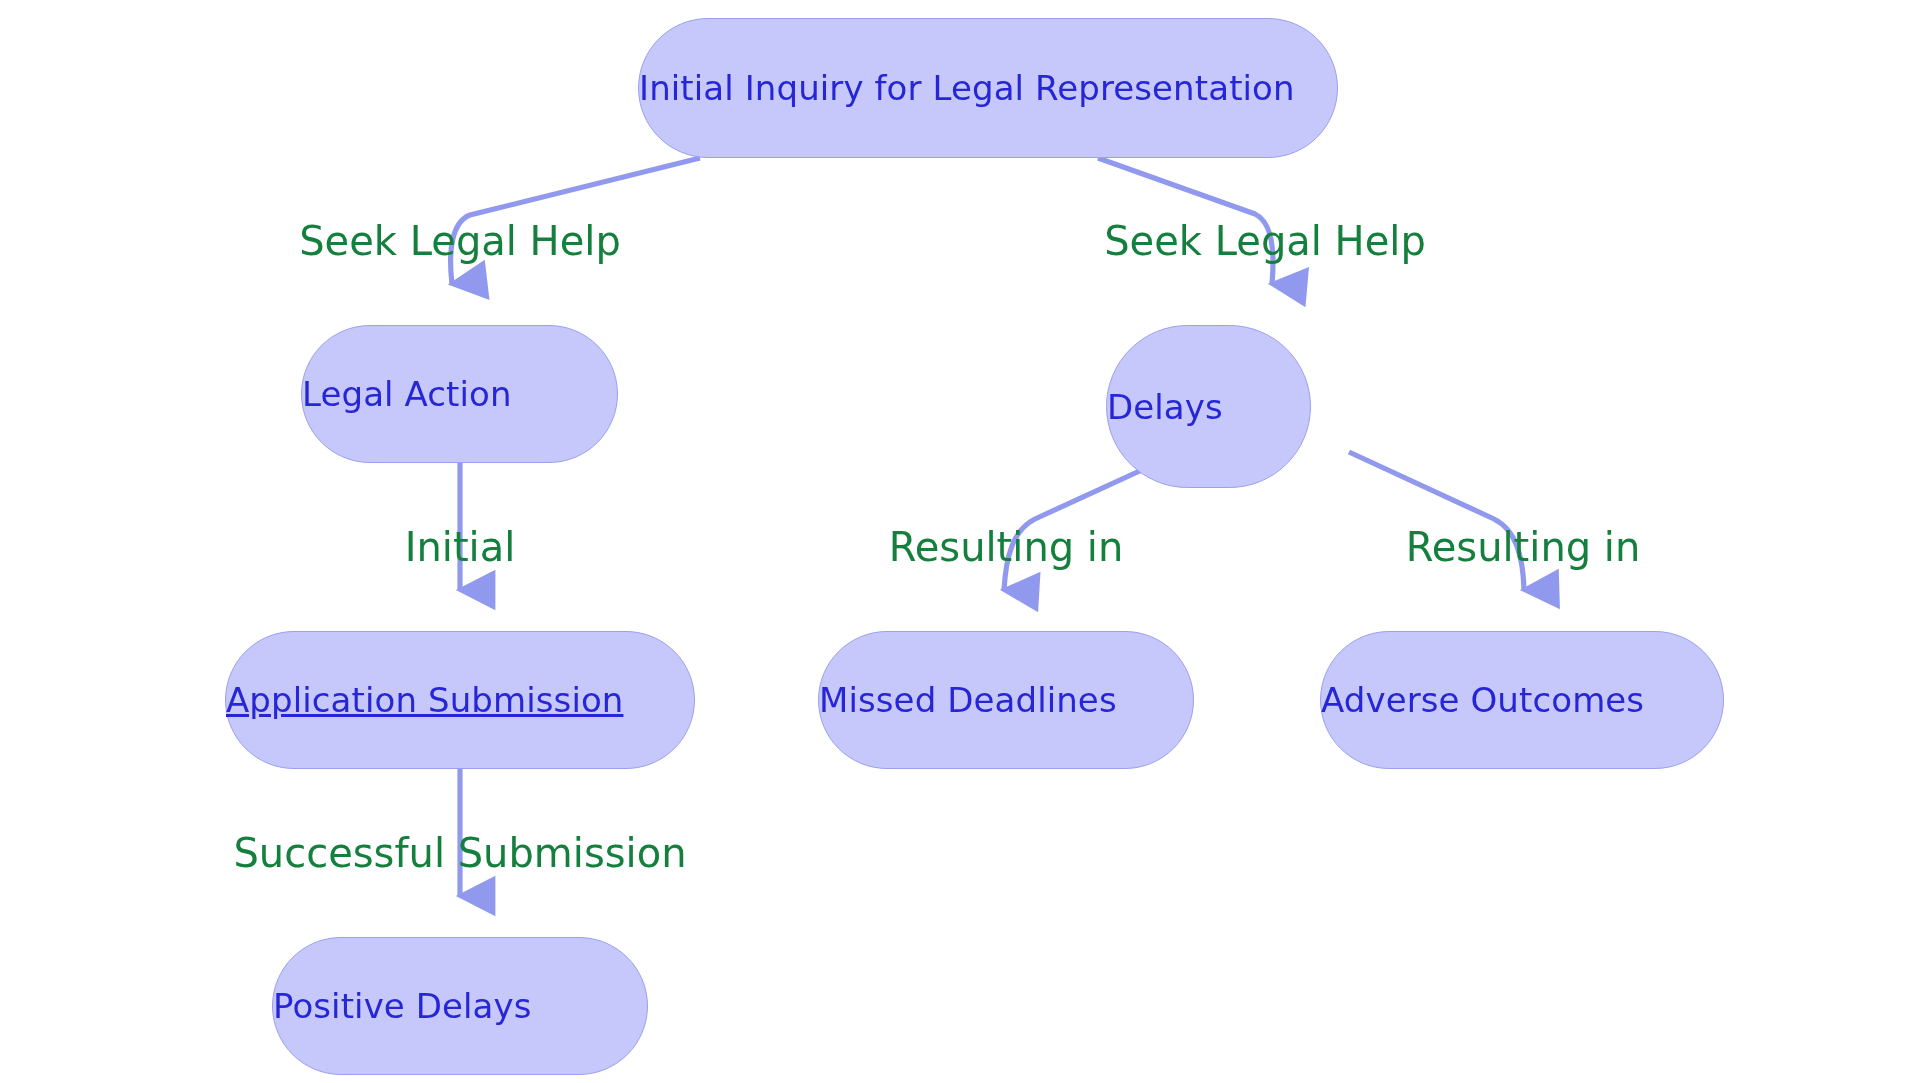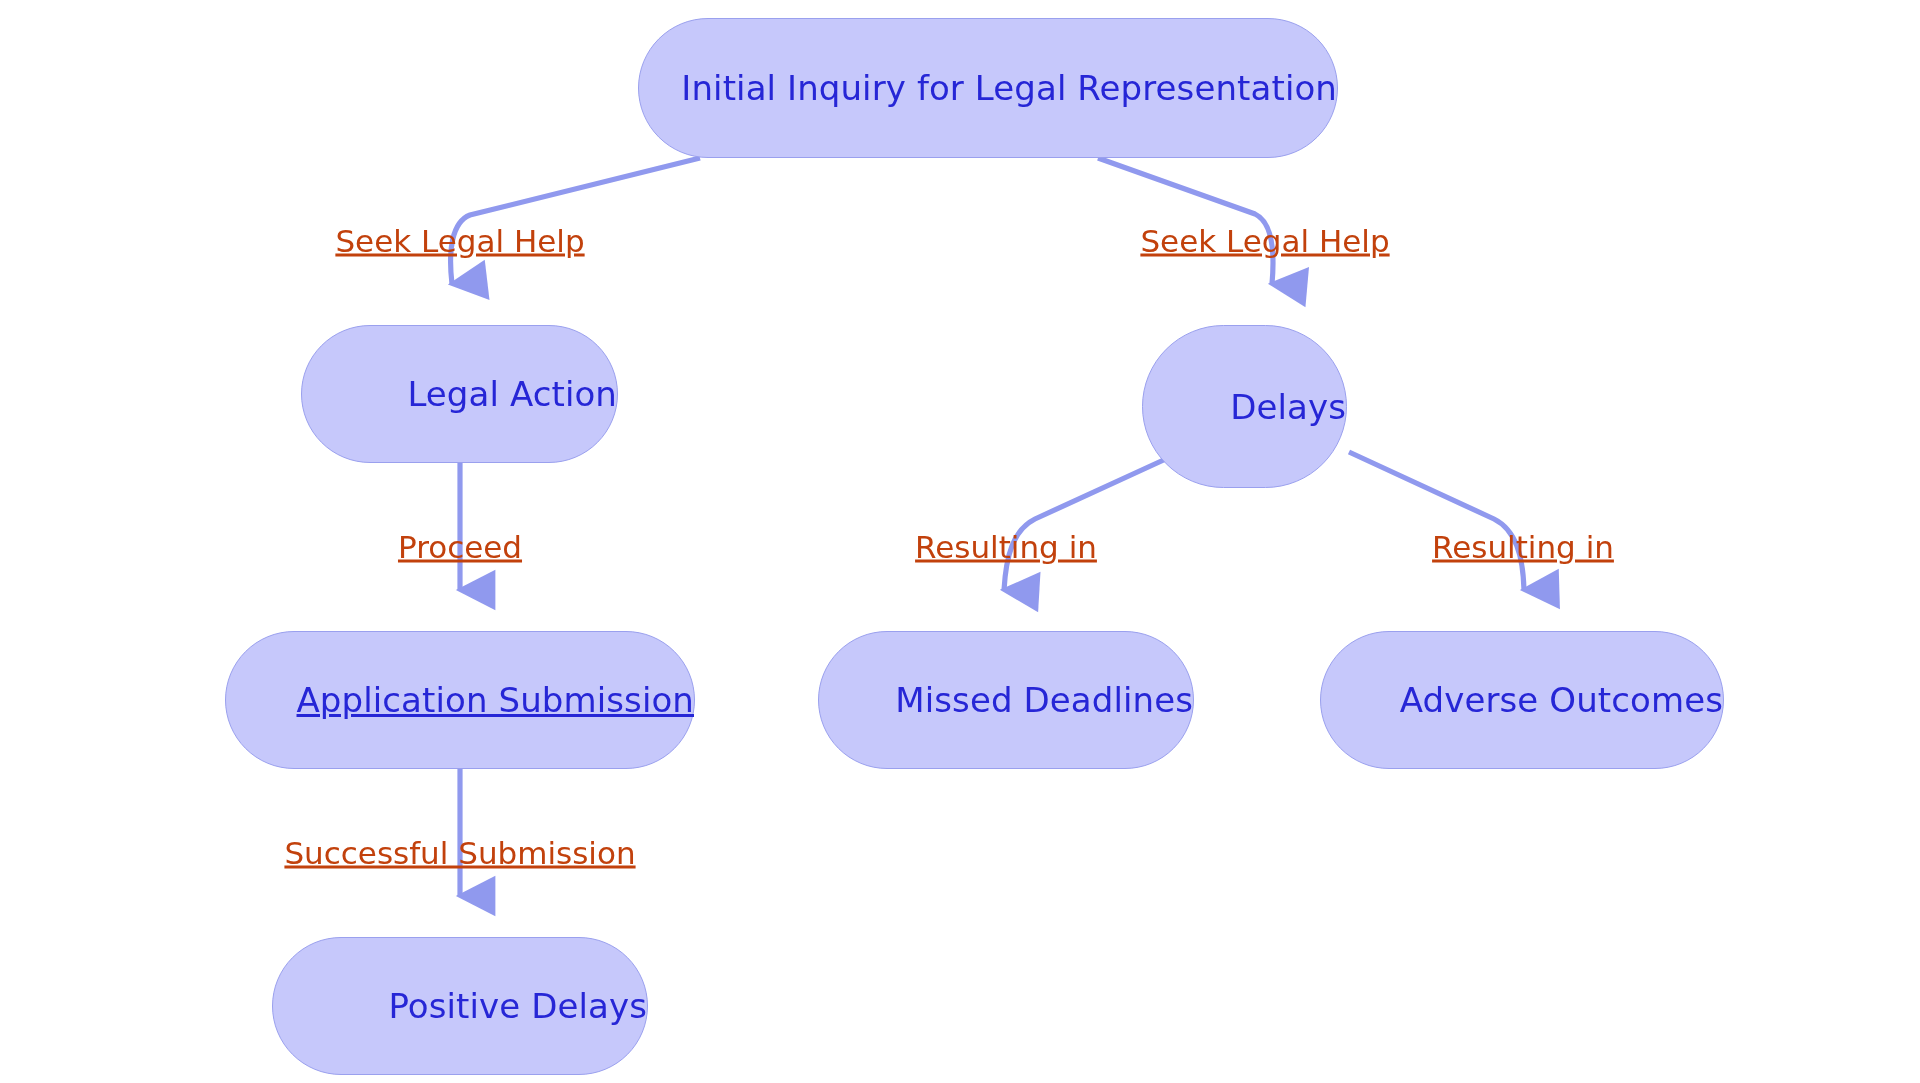--- a/index.html
+++ b/index.html
@@ -7,39 +7,38 @@
     width:1920px;height:1083px;
     background:#ffffff;
     font-family:"DejaVu Sans", sans-serif;
     overflow:hidden;
   }
   #stage{position:relative;width:1920px;height:1083px;}
   #edges{position:absolute;left:0;top:0;width:1920px;height:1083px;}
   .node{
     position:absolute;
     box-sizing:border-box;
-    display:flex;align-items:center;justify-content:flex-end;
+    display:flex;align-items:center;justify-content:flex-start;
     background:#c6c8fb;
     border:1.6px solid #9aa0ee;
     border-radius:999px;
     color:#2626d6;
     font-size:34px;
     letter-spacing:.1px;
     white-space:nowrap;
     line-height:1;
   }
   .edge-label{
     position:absolute;
-    color:#c2410c;
-    font-size:31px;
+    color:#15803d;
+    font-size:40px;
     white-space:nowrap;
     line-height:1;
     transform:translate(-50%,-50%);
     background:transparent;
-    text-decoration:underline;
   }
 </style>
 </head>
 <body>
 
 <div id="stage">
 
   <svg id="edges" viewBox="0 0 1920 1083" xmlns="http://www.w3.org/2000/svg">
     <defs>
       <marker id="ah" markerWidth="9" markerHeight="9" refX="4.3" refY="7.4" orient="auto" markerUnits="strokeWidth">
@@ -63,21 +62,21 @@
   </svg>
 
   <div class="node" style="left:638px;top:18px;width:700px;height:140px;">
     <span>Initial Inquiry for Legal Representation</span>
   </div>
 
   <div class="node" style="left:301px;top:325px;width:317px;height:138px;">
     <span>Legal Action</span>
   </div>
 
-  <div class="node" style="left:1142px;top:325px;width:205px;height:163px;">
+  <div class="node" style="left:1106px;top:325px;width:205px;height:163px;">
     <span>Delays</span>
   </div>
 
   <div class="node" style="left:225px;top:631px;width:470px;height:138px;text-decoration:underline;">
     <span>Application Submission</span>
   </div>
 
   <div class="node" style="left:1320px;top:631px;width:404px;height:138px;">
     <span>Adverse Outcomes</span>
   </div>
@@ -87,21 +86,21 @@
   </div>
 
   <div class="node" style="left:272px;top:937px;width:376px;height:138px;">
     <span>Positive Delays</span>
   </div>
 
   <div class="edge-label" style="left:460px;top:241px;">Seek Legal Help</div>
 
   <div class="edge-label" style="left:1265px;top:241px;">Seek Legal Help</div>
 
-  <div class="edge-label" style="left:460px;top:547px;">Proceed</div>
+  <div class="edge-label" style="left:460px;top:547px;">Initial</div>
 
   <div class="edge-label" style="left:1006px;top:547px;">Resulting in</div>
 
   <div class="edge-label" style="left:1523px;top:547px;">Resulting in</div>
 
   <div class="edge-label" style="left:460px;top:853px;">Successful Submission</div>
 
 </div>
 
 </body></html>

